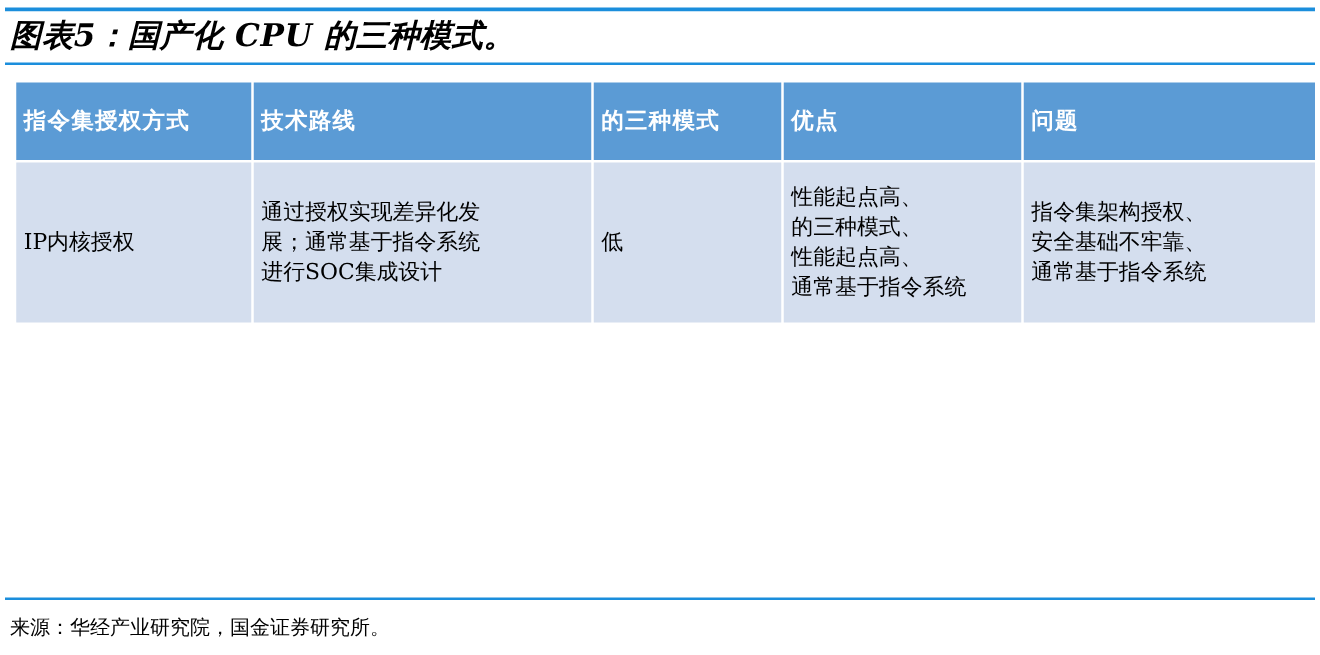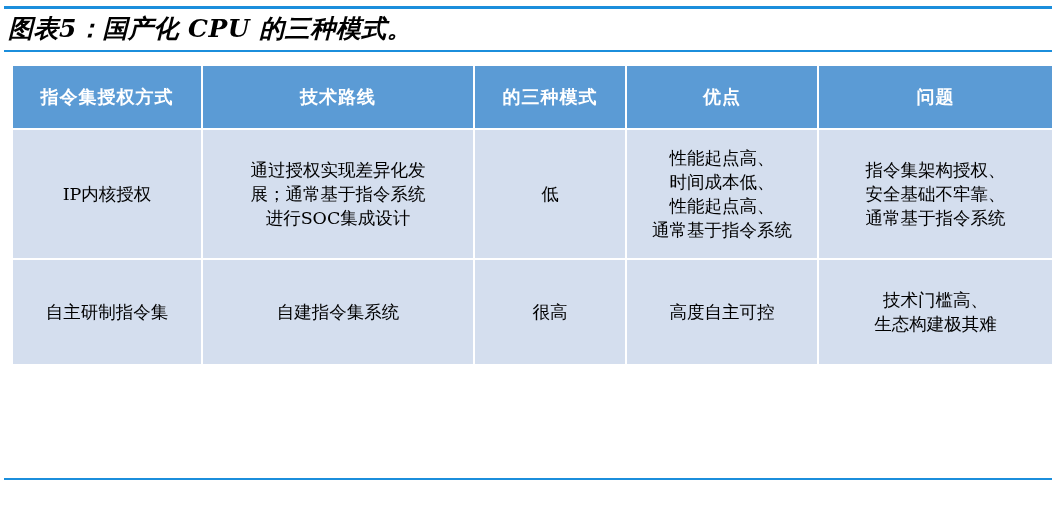--- a/index.html
+++ b/index.html
@@ -66,21 +66,21 @@
   }
   table.data {
     border-collapse: separate;
     border-spacing: 2px 2px;
     width: 1035px;
     table-layout: fixed;
   }
   table.data th,
   table.data td {
     padding: 4px 6px;
-    text-align: center;
+    text-align: left;
     vertical-align: middle;
     font-size: 17.5px;
     line-height: 1.38;
     font-family: "DejaVu Serif", "Liberation Serif", serif;
   }
   table.data thead th {
     background: #5B9BD5;
     color: #ffffff;
     font-weight: bold;
     height: 54px;
@@ -158,43 +158,34 @@
         <tr class="shade-a r1">
           <td>IP内核授权</td>
           <td class="cell-lines">
             <span>通过授权实现差异化发</span>
             <span>展；通常基于指令系统</span>
             <span>进行SOC集成设计</span>
           </td>
           <td>低</td>
           <td class="cell-lines">
             <span>性能起点高、</span>
-            <span>时间成本低、</span>
+            <span>的三种模式、</span>
             <span>性能起点高、</span>
             <span>通常基于指令系统</span>
           </td>
           <td class="cell-lines">
             <span>指令集架构授权、</span>
             <span>安全基础不牢靠、</span>
             <span>通常基于指令系统</span>
           </td>
         </tr>
 
 
-        <tr class="shade-a r3">
-          <td>自主研制指令集</td>
-          <td>自建指令集系统</td>
-          <td>很高</td>
-          <td>高度自主可控</td>
-          <td class="cell-lines">
-            <span>技术门槛高、</span>
-            <span>生态构建极其难</span>
-          </td>
-        </tr>
 
       </tbody>
     </table>
   </div>
 
   <div class="rule-bottom"></div>
 
+  <div class="source">来源：华经产业研究院，国金证券研究所。</div>
 
 </div>
 
 </body></html>

